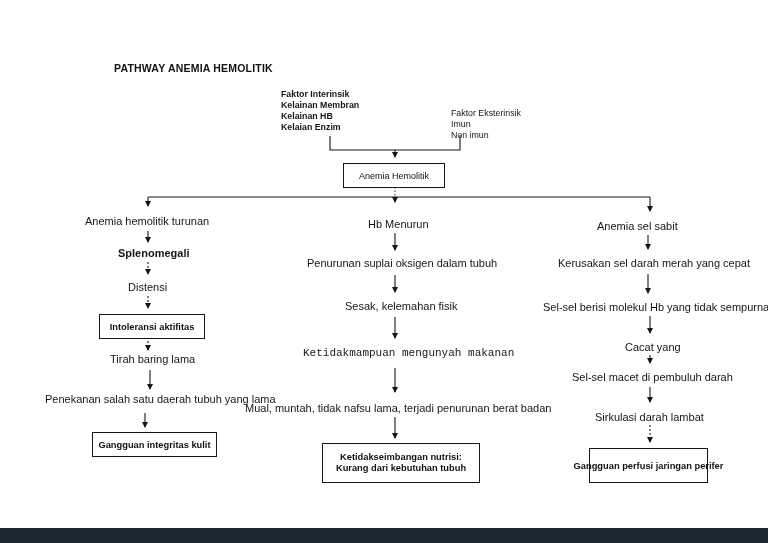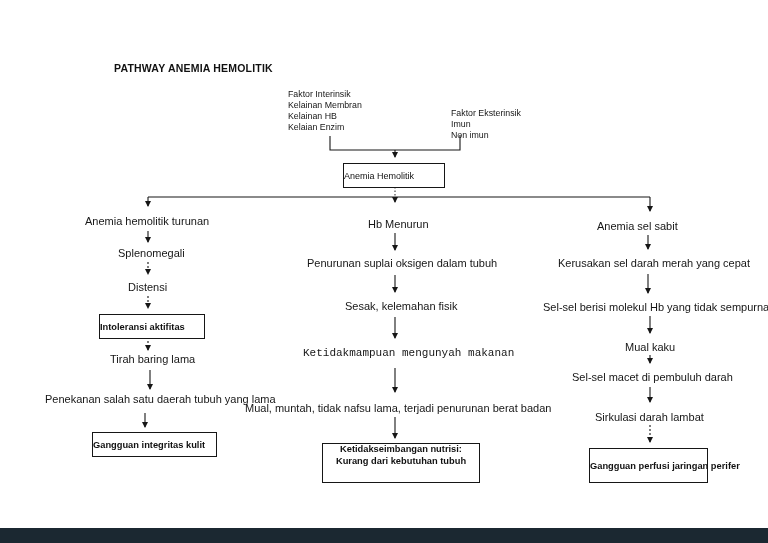--- a/index.html
+++ b/index.html
@@ -5,21 +5,21 @@
   html,body{margin:0;padding:0;background:#ffffff;}
   .page{
     position:relative;width:768px;height:543px;background:#ffffff;overflow:hidden;
     font-family:"Liberation Sans",sans-serif;color:#161616;
   }
   .t{position:absolute;white-space:nowrap;font-size:11px;line-height:11px;color:#161616;}
   .title{position:absolute;white-space:nowrap;font-weight:bold;font-size:10.5px;letter-spacing:.2px;color:#111;padding-left:36px;}
   .flist{position:absolute;font-size:8.8px;line-height:11px;color:#161616;}
   .box{
     position:absolute;border:1px solid #161616;background:transparent;
-    display:flex;align-items:center;
+    display:flex;align-items:center;justify-content:center;
     font-weight:bold;font-size:9.3px;white-space:nowrap;color:#111;
   }
   .box.two{flex-direction:column;line-height:11.5px;}
   svg.wires{position:absolute;left:0;top:0;width:768px;height:543px;pointer-events:none;}
   .footer-bar{position:absolute;left:0;top:528px;width:768px;height:15px;background:#1b2831;}
 </style>
 </head>
 <body>
 
 <div class="page">
@@ -58,38 +58,38 @@
       <line x1="648" y1="274" x2="648" y2="293" marker-end="url(#ah)"></line>
       <line x1="650" y1="316" x2="650" y2="333" marker-end="url(#ah)"></line>
       <line x1="650" y1="355" x2="650" y2="363" marker-end="url(#ah)"></line>
       <line x1="650" y1="387" x2="650" y2="402" marker-end="url(#ah)"></line>
       <line x1="650" y1="425" x2="650" y2="442" stroke-dasharray="2 2" marker-end="url(#ah)"></line>
     </g>
   </svg>
 
   <div class="title" style="left:78px;top:62px;">PATHWAY ANEMIA HEMOLITIK</div>
 
-  <div class="flist" style="left:288px;top:89px;">
+  <div class="flist" style="left:281px;top:89px;font-weight:bold;">
     <div>Faktor Interinsik</div>
     <div>Kelainan Membran</div>
     <div>Kelainan HB</div>
     <div>Kelaian Enzim</div>
   </div>
   <div class="flist" style="left:411px;top:108px;margin-left:40px;">
     <div>Faktor Eksterinsik</div>
     <div>Imun</div>
     <div>Non imun</div>
   </div>
 
   <div class="box" style="left:343px;top:163px;width:100px;height:23px;font-weight:normal;font-size:9px;">
     <span>Anemia Hemolitik</span>
   </div>
 
   <div class="t" style="left:85px;top:216px;">Anemia hemolitik turunan</div>
-  <div class="t" style="left:118px;top:248px;">Splenomegali</div>
+  <div class="t" style="left:118px;top:248px;font-weight:bold;">Splenomegali</div>
   <div class="t" style="left:128px;top:282px;">Distensi</div>
   <div class="box" style="left:99px;top:314px;width:104px;height:23px;">
     <span>Intoleransi aktifitas</span>
   </div>
   <div class="t" style="left:110px;top:354px;">Tirah baring lama</div>
   <div class="t" style="left:45px;top:394px;">Penekanan salah satu daerah tubuh yang lama</div>
   <div class="box" style="left:92px;top:432px;width:123px;height:23px;">
     <span>Gangguan integritas kulit</span>
   </div>
 
@@ -99,21 +99,21 @@
   <div class="t" style="left:303px;top:348px;font-family:Liberation Mono, monospace;">Ketidakmampuan mengunyah makanan</div>
   <div class="t" style="left:245px;top:403px;">Mual, muntah, tidak nafsu lama, terjadi penurunan berat badan</div>
   <div class="box two" style="left:322px;top:443px;width:156px;height:38px;">
     <span>Ketidakseimbangan nutrisi:</span>
     <span>Kurang dari kebutuhan tubuh</span>
   </div>
 
   <div class="t" style="left:597px;top:221px;">Anemia sel sabit</div>
   <div class="t" style="left:558px;top:258px;">Kerusakan sel darah merah yang cepat</div>
   <div class="t" style="left:543px;top:302px;">Sel-sel berisi molekul Hb yang tidak sempurna</div>
-  <div class="t" style="left:625px;top:342px;">Mual kaku</div>
+  <div class="t" style="left:625px;top:342px;">Cacat yang</div>
   <div class="t" style="left:572px;top:372px;">Sel-sel macet di pembuluh darah</div>
   <div class="t" style="left:595px;top:412px;">Sirkulasi darah lambat</div>
   <div class="box" style="left:589px;top:448px;width:117px;height:33px;">
     <span>Gangguan perfusi jaringan perifer</span>
   </div>
 
   <div class="footer-bar"></div>
 </div>
 
 </body></html>

